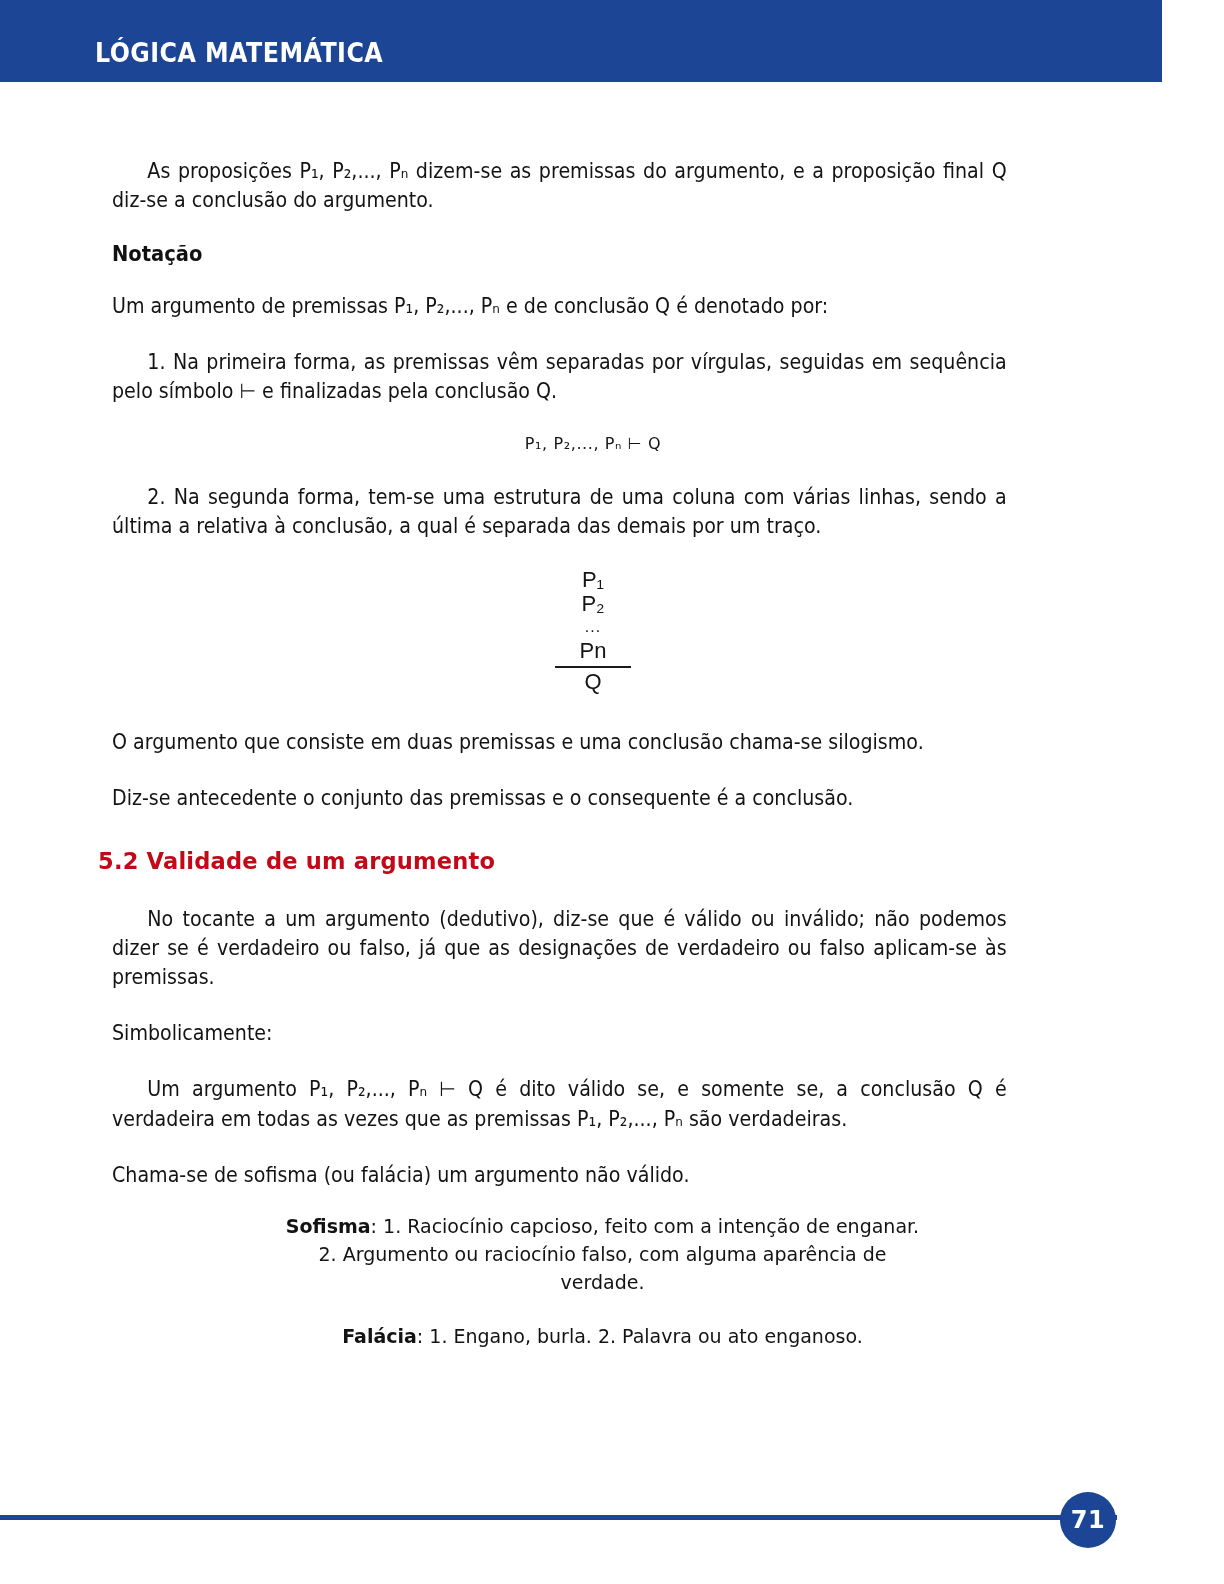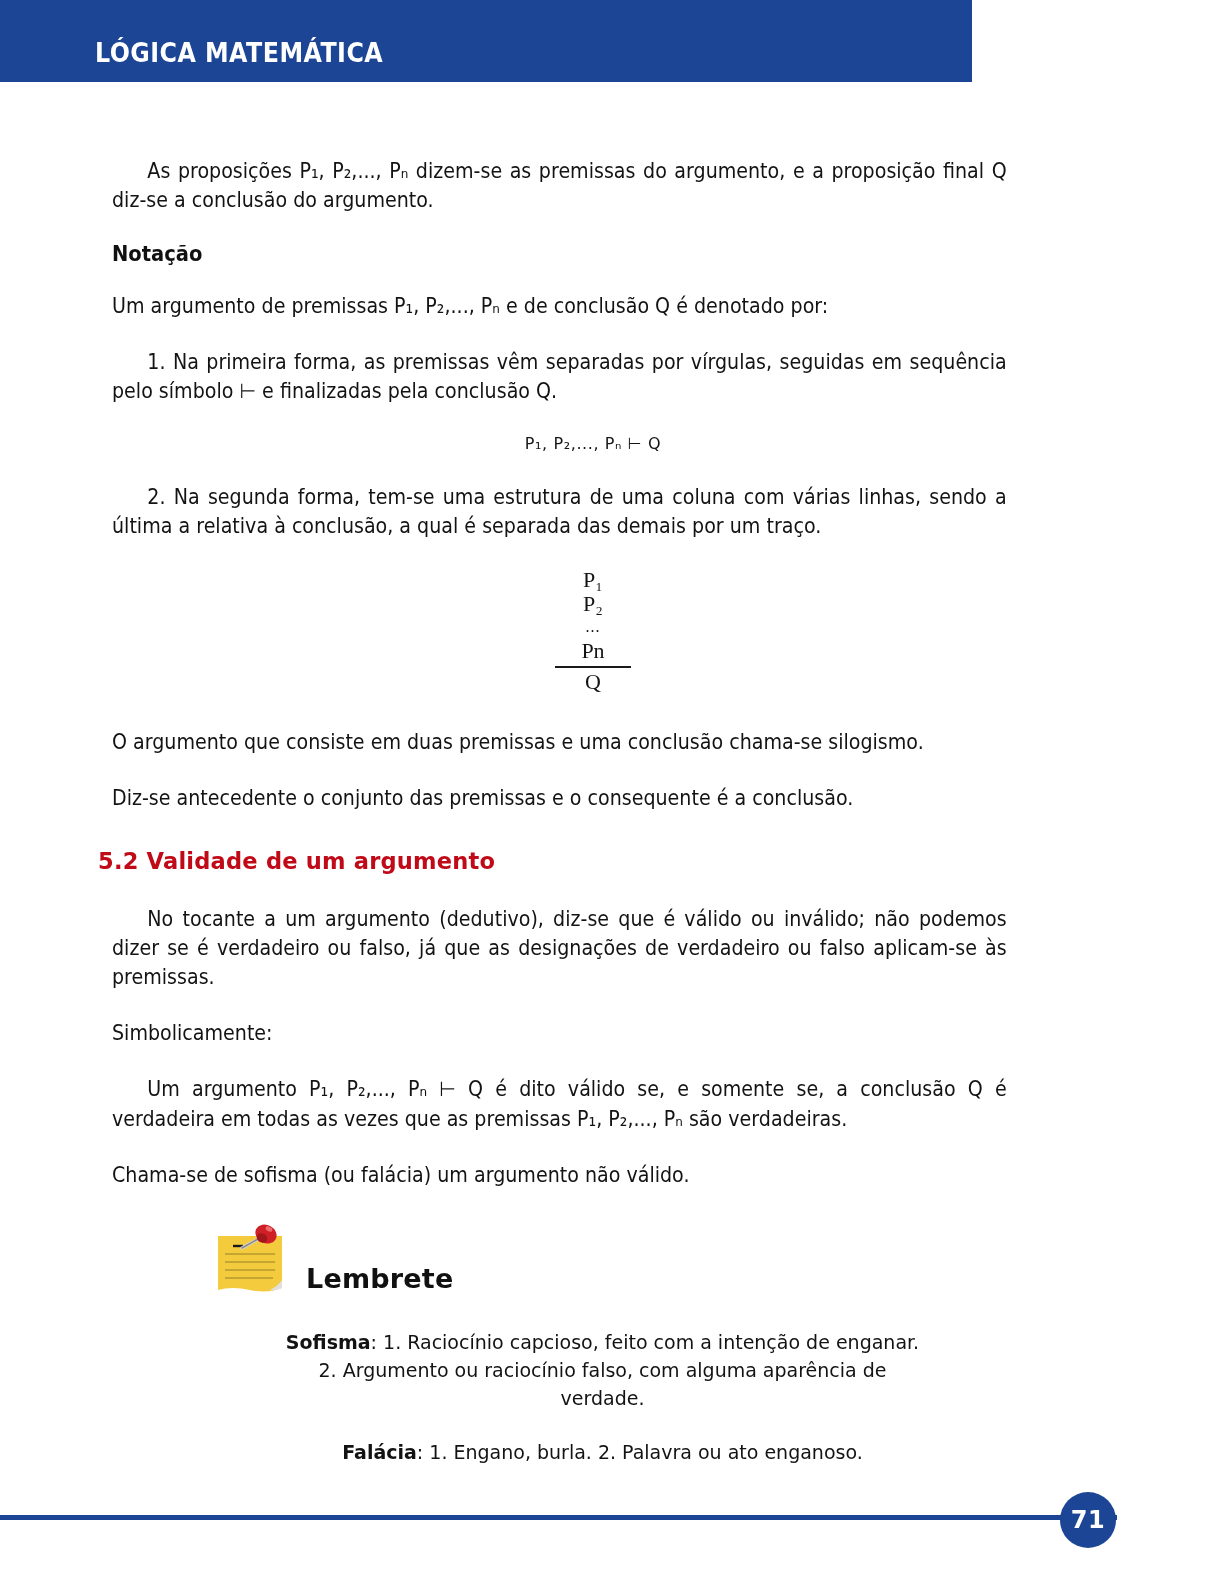--- a/index.html
+++ b/index.html
@@ -14,21 +14,21 @@
     font-family: "Liberation Sans", sans-serif;
     color: #1a1a1a;
     overflow: hidden;
   }
 
   
   .header {
     position: absolute;
     top: 0;
     left: 0;
-    width: 972px;
+    width: 1162px;
     height: 100px;
   }
   .header-bg {
     position: absolute;
     top: 0;
     left: 0;
     width: 100%;
     height: 82px;
     background: #1c4595;
   }
@@ -108,21 +108,21 @@
     font-family: "DejaVu Sans", sans-serif;
     font-size: 16px;
     color: #141414;
     letter-spacing: 0.6px;
   }
   .formula-column {
     margin: 18px 0 34px 0;
     display: flex;
     flex-direction: column;
     align-items: center;
-    font-family: Liberation Serif, serif;
+    font-family: Liberation Sans, sans-serif;
     font-size: 22px;
     color: #141414;
     line-height: 1.08;
   }
   .formula-column .fline {
     display: block;
     text-align: center;
     min-width: 64px;
   }
   .formula-column .fline.dots {
@@ -249,41 +249,20 @@
   <h2 class="section-heading">5.2 Validade de um argumento</h2>
 
   <p class="body-text">No tocante a um argumento (dedutivo), diz-se que é válido ou inválido; não podemos dizer se é verdadeiro ou falso, já que as designações de verdadeiro ou falso aplicam-se às premissas.</p>
 
   <p class="body-text noindent">Simbolicamente:</p>
 
   <p class="body-text">Um argumento P₁, P₂,..., Pₙ ⊢ Q é dito válido se, e somente se, a conclusão Q é verdadeira em todas as vezes que as premissas P₁, P₂,..., Pₙ são verdadeiras.</p>
 
   <p class="body-text noindent tight">Chama-se de sofisma (ou falácia) um argumento não válido.</p>
 
-  <div class="lembrete">
-    <div class="note-icon">
-      <svg viewBox="0 0 82 82" width="82" height="82">
-        <path d="M6,16 L70,16 L70,68 Q 55,74 38,70 Q 20,66 6,70 Z" fill="#f5cb3e"></path>
-        <path d="M70,60 L70,68 Q 64,71 58,70 Q 66,66 70,60 Z" fill="#e0e0e0"></path>
-        <g stroke="#7a6a20" stroke-width="1.1" opacity="0.75">
-          <line x1="13" y1="34" x2="63" y2="34"></line>
-          <line x1="13" y1="42" x2="63" y2="42"></line>
-          <line x1="13" y1="50" x2="63" y2="50"></line>
-          <line x1="13" y1="58" x2="61" y2="58"></line>
-        </g>
-        <line x1="21" y1="26" x2="31" y2="26" stroke="#1a1a1a" stroke-width="2.4"></line>
-        <line x1="30" y1="28" x2="48" y2="18" stroke="#d8d8d8" stroke-width="3.2" stroke-linecap="round"></line>
-        <line x1="30" y1="28" x2="46" y2="19" stroke="#8a8a8a" stroke-width="1.6" stroke-linecap="round"></line>
-        <ellipse cx="54" cy="14" rx="11" ry="9" fill="#cf2027" transform="rotate(28 54 14)"></ellipse>
-        <ellipse cx="50" cy="18" rx="5.5" ry="4.5" fill="#a3161c" transform="rotate(28 50 18)"></ellipse>
-        <ellipse cx="57" cy="9" rx="3.6" ry="2.4" fill="#ef6b6b" transform="rotate(28 57 9)"></ellipse>
-      </svg>
-    </div>
-    <div class="lembrete-label">Lembrete</div>
-  </div>
 
   <p class="note-text"><b>Sofisma</b><span>: 1. Raciocínio capcioso, feito com a intenção de enganar. 2. Argumento ou raciocínio falso, com alguma aparência de verdade.</span></p>
 
   <p class="note-text"><b>Falácia</b><span>: 1. Engano, burla. 2. Palavra ou ato enganoso.</span></p>
 
 </div>
 
 <div class="footer">
   <div class="footer-rule"></div>
   <div class="page-badge">71</div>

